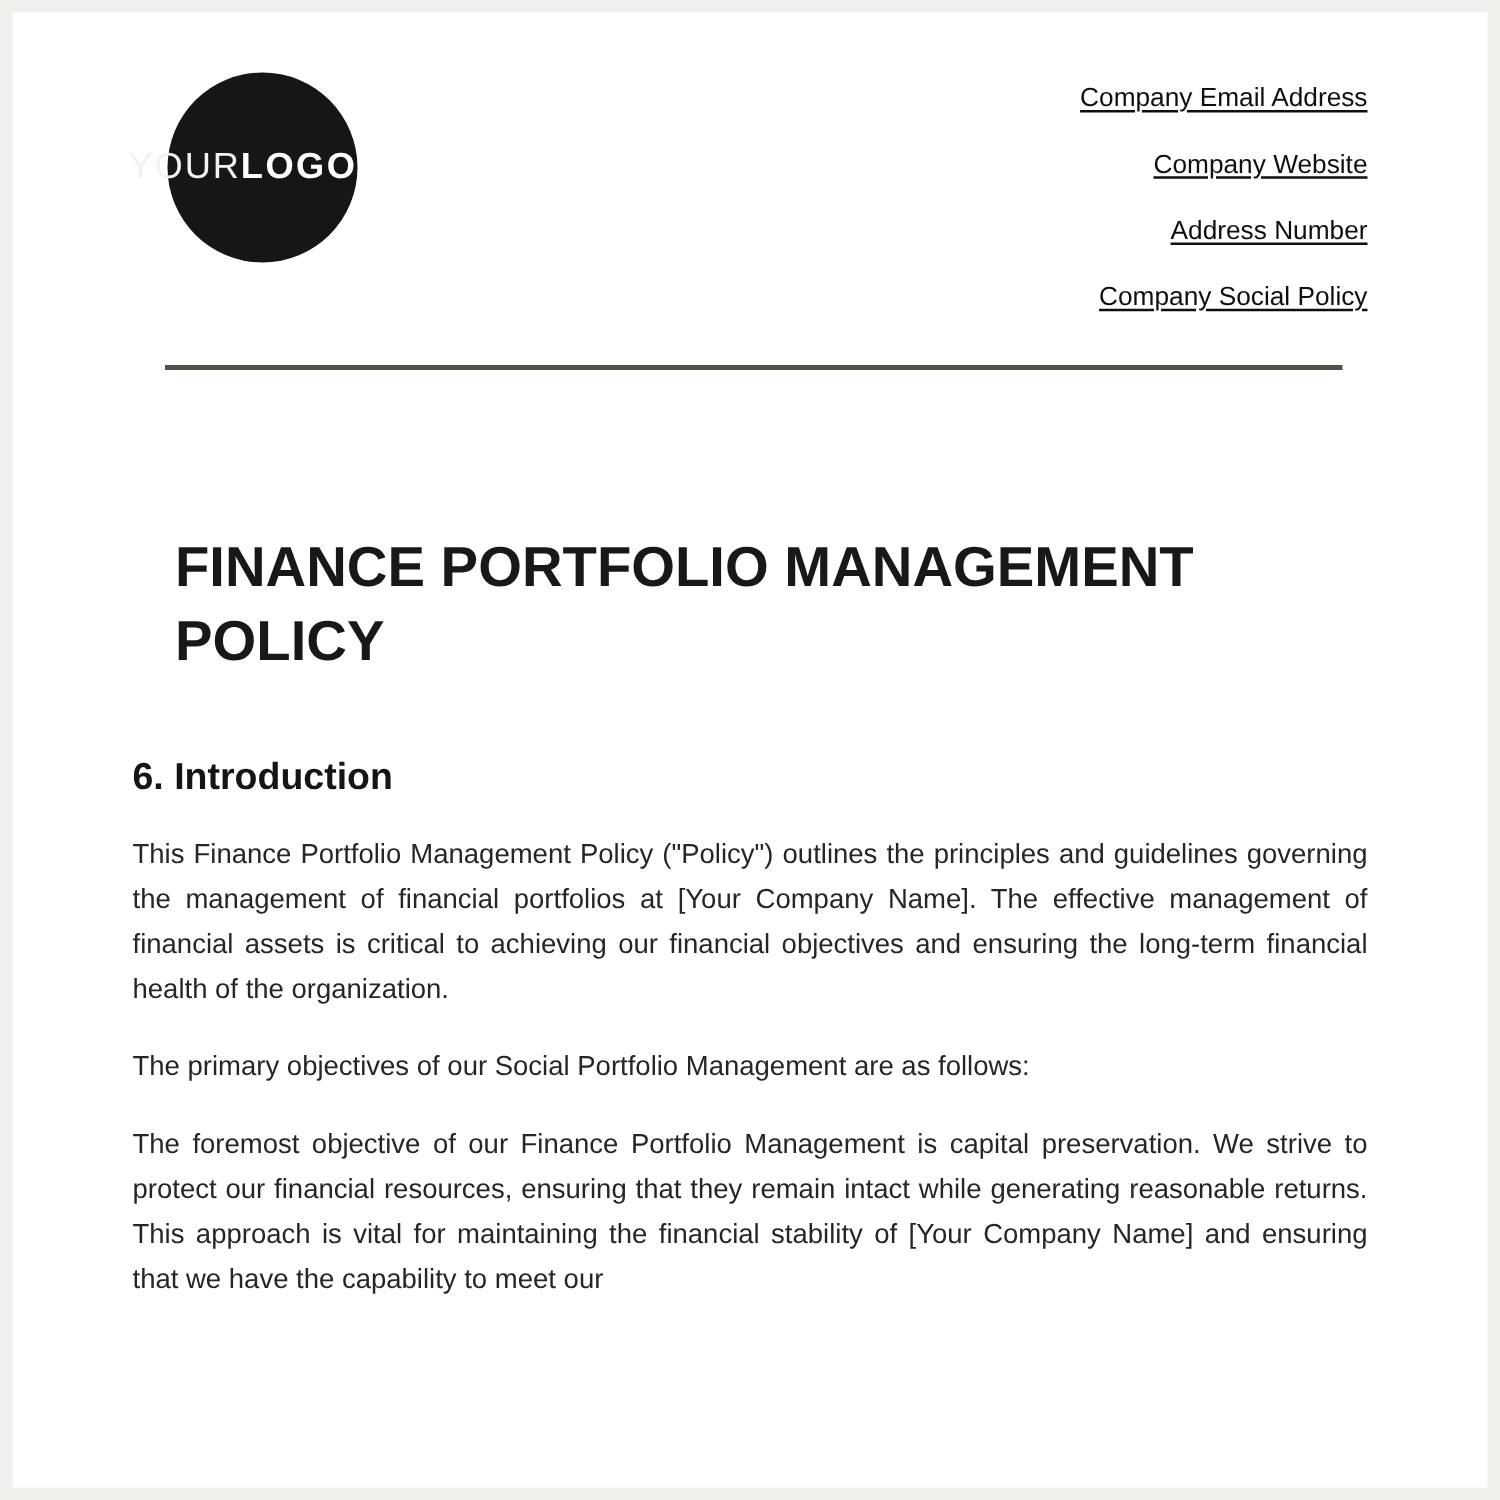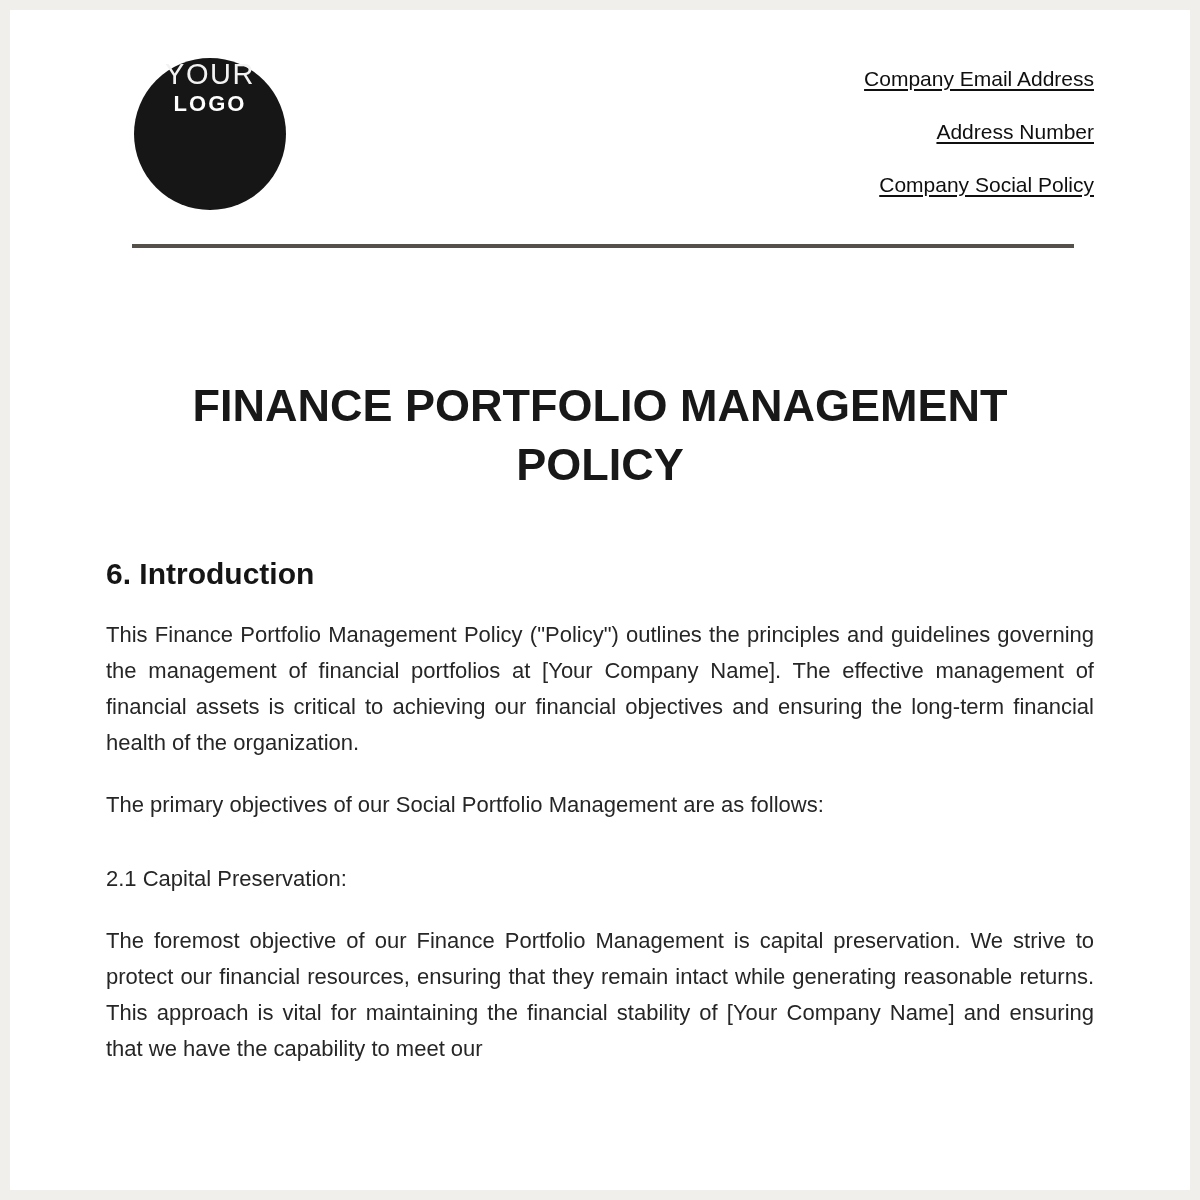--- a/index.html
+++ b/index.html
@@ -31,33 +31,33 @@
   }
   .logo {
     width: 152px;
     height: 152px;
     margin-left: 28px;
     margin-top: 2px;
     border-radius: 50%;
     background: #161616;
     color: #ffffff;
     display: flex;
-    flex-direction: column;
+    flex-direction: row;
     align-items: center;
-    justify-content: flex-start;
+    justify-content: flex-end;
     line-height: 1.15;
   }
   .logo .logo-line1 {
     font-size: 29px;
     font-weight: 300;
     letter-spacing: 1.5px;
     color: #f2f2f2;
   }
   .logo .logo-line2 {
-    font-size: 22px;
+    font-size: 29px;
     font-weight: 700;
     letter-spacing: 2px;
   }
   .header-links {
     display: flex;
     flex-direction: column;
     align-items: flex-end;
     margin-top: 2px;
     gap: 12px;
   }
@@ -74,21 +74,20 @@
   .divider {
     border: none;
     height: 4px;
     background: #56504a;
     margin: 34px 20px 0 26px;
   }
   
   .doc-title {
     margin: 128px auto 0 auto;
     max-width: 920px;
-    text-align: center;
     font-size: 45px;
     line-height: 1.32;
     font-weight: 700;
     color: #181818;
     letter-spacing: 0;
   }
   .section-heading {
     margin: 62px 0 0 0;
     font-size: 30px;
     font-weight: 700;
@@ -113,32 +112,32 @@
 <div class="canvas">
   <div class="page">
 
     <header class="header">
       <div class="logo">
         <span class="logo-line1">YOUR</span>
         <span class="logo-line2">LOGO</span>
       </div>
       <nav class="header-links">
         <a>Company Email Address</a>
+        <a>Company Website</a>
         <a>Address Number</a>
         <a>Company Social Policy</a>
       </nav>
     </header>
 
     <hr class="divider">
 
     <main>
       <h1 class="doc-title">FINANCE PORTFOLIO MANAGEMENT POLICY</h1>
 
       <h2 class="section-heading">6. Introduction</h2>
       <p class="para justified">This Finance Portfolio Management Policy ("Policy") outlines the principles and guidelines governing the management of financial portfolios at [Your Company Name]. The effective management of financial assets is critical to achieving our financial objectives and ensuring the long-term financial health of the organization.</p>
 
       <p class="para">The primary objectives of our Social Portfolio Management are as follows:</p>
-      <p class="para sub-label">2.1 Capital Preservation:</p>
       <p class="para justified">The foremost objective of our Finance Portfolio Management is capital preservation. We strive to protect our financial resources, ensuring that they remain intact while generating reasonable returns. This approach is vital for maintaining the financial stability of [Your Company Name] and ensuring that we have the capability to meet our</p>
     </main>
 
   </div>
 </div>
 
 </body></html>

